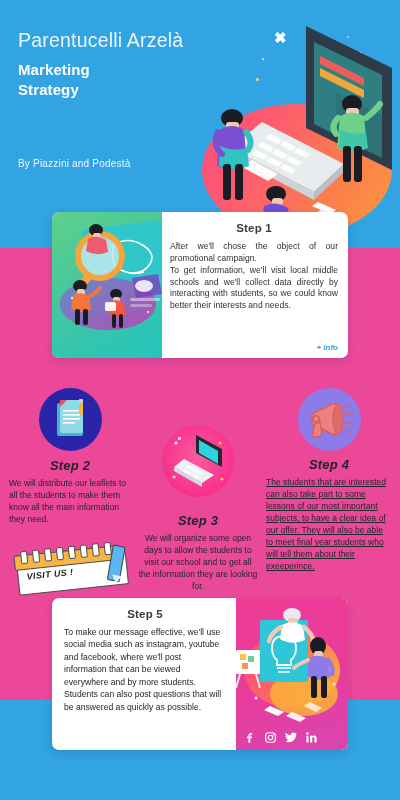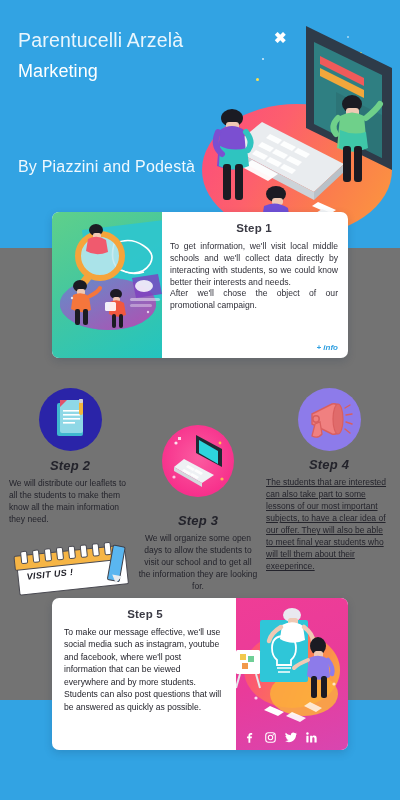--- a/index.html
+++ b/index.html
@@ -3,38 +3,38 @@
 <meta charset="utf-8">
 <style>
   html,body{margin:0;padding:0;}
   body{
     width:400px;height:800px;
     background:#ffffff;
     font-family:"Liberation Sans", sans-serif;
     overflow:hidden;
     position:relative;
   }
-  .page{position:relative;width:400px;height:800px;overflow:hidden;background:#737373;}
+  .page{position:relative;width:400px;height:800px;overflow:hidden;background:#ec4899;}
 
   
   .band-top{position:absolute;left:0;top:0;width:400px;height:248px;background:#32a3e3;}
   .band-bottom{position:absolute;left:0;top:700px;width:400px;height:100px;background:#32a3e3;}
 
   
   .hero-title{position:absolute;left:18px;top:28px;width:240px;}
   .hero-school{
     font-size:19.5px;color:#eaf6fd;font-weight:400;letter-spacing:.2px;
     line-height:1.25;white-space:nowrap;
   }
   .hero-line{
-    font-size:18px;color:#ffffff;font-weight:normal;line-height:1.32;letter-spacing:.1px;
+    font-size:15px;color:#ffffff;font-weight:bold;line-height:1.32;letter-spacing:.1px;
   }
   .hero-l1{margin-top:8px;}
   .hero-by{
-    position:absolute;left:18px;top:158px;font-size:16px;color:#f0f9fe;font-weight:400;
+    position:absolute;left:18px;top:158px;font-size:10px;color:#f0f9fe;font-weight:400;
     letter-spacing:.2px;white-space:nowrap;
   }
 
   
   .spark{position:absolute;border-radius:50%;}
   .star-x{position:absolute;color:#ffffff;font-size:15px;line-height:1;font-weight:bold;}
 
   
   .hero-art{position:absolute;left:196px;top:18px;width:204px;height:220px;}
   .hero-blob{
@@ -144,20 +144,21 @@
 <body>
 
 <div class="page">
 
   <div class="band-top"></div>
   <div class="band-bottom"></div>
 
   <div class="hero-title">
     <div class="hero-school">Parentucelli Arzelà</div>
     <div class="hero-line hero-l1">Marketing</div>
+    <div class="hero-line">Strategy</div>
   </div>
   <div class="hero-by">By Piazzini and Podestà</div>
 
   <div class="star-x" style="left:274px;top:30px;">✖</div>
   <div class="spark" style="left:256px;top:78px;width:3px;height:3px;background:#ffe14d;"></div>
   <div class="spark" style="left:262px;top:58px;width:2px;height:2px;background:#ffffff;opacity:.8;"></div>
   <div class="spark" style="left:359px;top:52px;width:3px;height:3px;background:#f7ef63;"></div>
   <div class="spark" style="left:381px;top:72px;width:3px;height:3px;background:#63e6c8;"></div>
   <div class="spark" style="left:388px;top:104px;width:2px;height:2px;background:#ffffff;opacity:.75;"></div>
   <div class="spark" style="left:347px;top:36px;width:2px;height:2px;background:#ffffff;opacity:.6;"></div>
@@ -278,22 +279,22 @@
         <rect x="78" y="86" width="30" height="3" rx="1.5" fill="#ffffff" opacity=".45"></rect>
         <rect x="78" y="92" width="22" height="3" rx="1.5" fill="#ffffff" opacity=".35"></rect>
 
         <circle cx="20" cy="86" r="1.2" fill="#ffffff" opacity=".8"></circle>
         <circle cx="96" cy="100" r="1.2" fill="#ffffff" opacity=".7"></circle>
       </svg>
     </div>
     <div class="card1-body">
       <div class="step-h">Step 1</div>
       <div class="card1-text">
+        <p>After we'll chose the object of our promotional campaign.</p>
         <p>To get information, we'll visit local middle schools and we'll collect data directly by interacting with students, so we could know better their interests and needs.</p>
-        <p>After we'll chose the object of our promotional campaign.</p>
       </div>
       <div class="plusinfo">+ info</div>
     </div>
   </div>
 
   <div class="col col2">
     <div class="circ">
       <svg width="63" height="63" viewBox="0 0 63 63">
         <rect x="18" y="15" width="26" height="33" rx="2" fill="#3fb8cf"></rect>
         <rect x="21" y="12" width="23" height="33" rx="2" fill="#8fd8e6"></rect>

